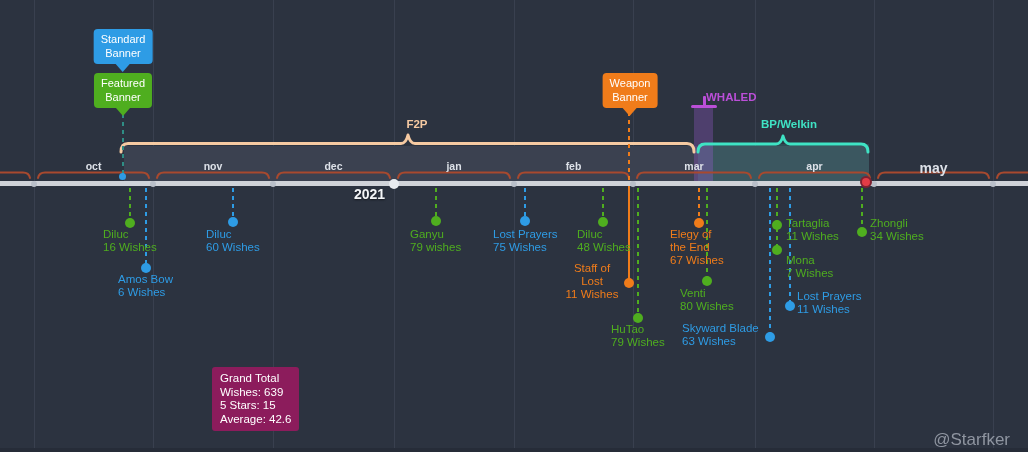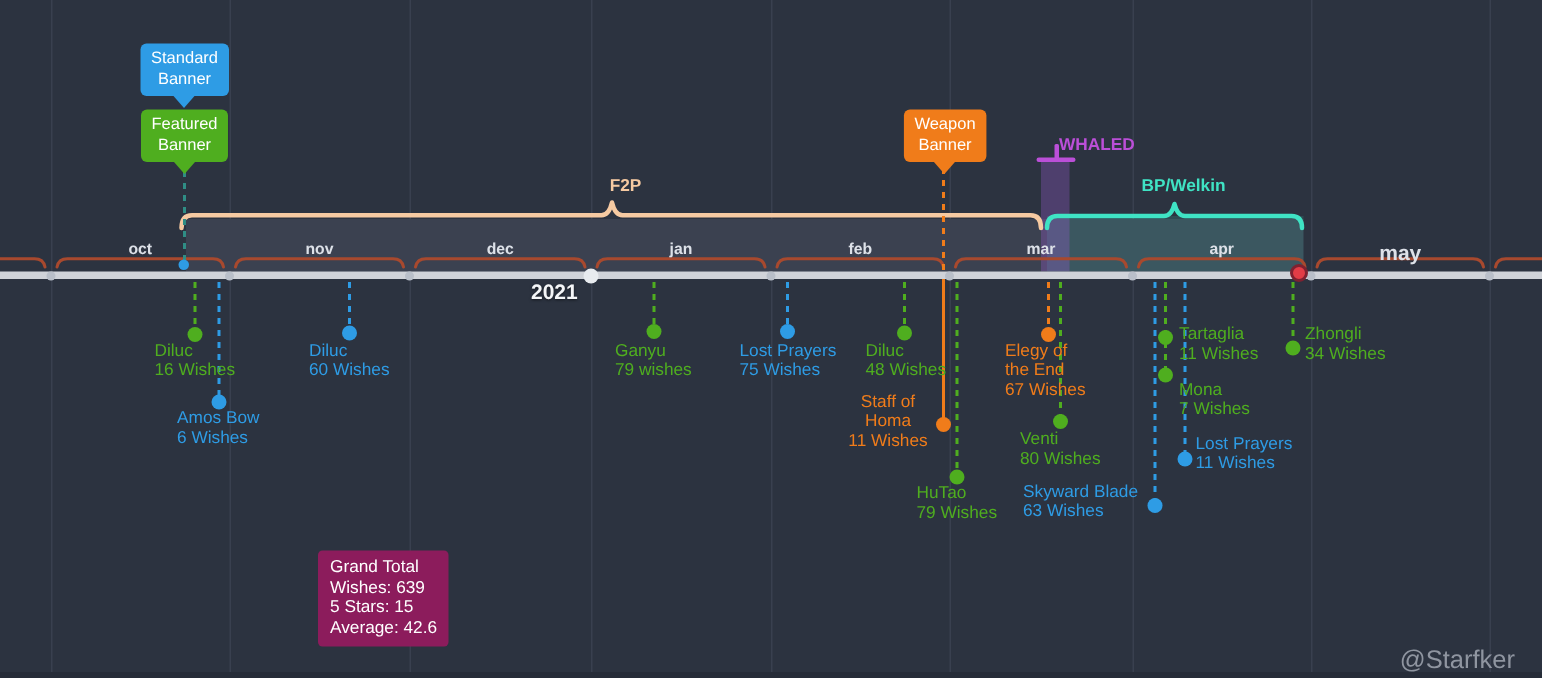--- a/index.html
+++ b/index.html
@@ -128,21 +128,21 @@
       <div style="position: absolute; left: 602px; top: 188px; width: 2px; height: 34px; background: repeating-linear-gradient(rgb(79, 174, 31) 0px, rgb(79, 174, 31) 4px, transparent 4px, transparent 8px); z-index: 4;"></div>
       <div style="position: absolute; left: 598px; top: 217px; width: 10px; height: 10px; border-radius: 50%; background: rgb(79, 174, 31); z-index: 6;"></div>
       <div style="position: absolute; left: 577px; top: 228px; text-align: left; color: rgb(79, 174, 31); font-size: 11.5px; line-height: 13px; white-space: nowrap; z-index: 6;">
         <div>Diluc</div>
         <div>48 Wishes</div>
       </div>
       <div style="position: absolute; left: 628px; top: 188px; width: 2px; height: 95px; background: repeating-linear-gradient(rgb(240, 124, 26) 0px, rgb(240, 124, 26) 4px, transparent 4px, transparent 8px); z-index: 4;"></div>
       <div style="position: absolute; left: 624px; top: 278px; width: 10px; height: 10px; border-radius: 50%; background: rgb(240, 124, 26); z-index: 6;"></div>
       <div style="position: absolute; left: 560px; top: 262px; width: 64px; text-align: center; color: rgb(240, 124, 26); font-size: 11.5px; line-height: 13px; white-space: nowrap; z-index: 6;">
         <div>Staff of</div>
-        <div>Homa</div>
+        <div>Lost</div>
         <div>11 Wishes</div>
       </div>
       <div style="position: absolute; left: 637px; top: 188px; width: 2px; height: 130px; background: repeating-linear-gradient(rgb(79, 174, 31) 0px, rgb(79, 174, 31) 4px, transparent 4px, transparent 8px); z-index: 4;"></div>
       <div style="position: absolute; left: 633px; top: 313px; width: 10px; height: 10px; border-radius: 50%; background: rgb(79, 174, 31); z-index: 6;"></div>
       <div style="position: absolute; left: 611px; top: 323px; text-align: left; color: rgb(79, 174, 31); font-size: 11.5px; line-height: 13px; white-space: nowrap; z-index: 6;">
         <div>HuTao</div>
         <div>79 Wishes</div>
       </div>
       <div style="position: absolute; left: 698px; top: 188px; width: 2px; height: 35px; background: repeating-linear-gradient(rgb(240, 124, 26) 0px, rgb(240, 124, 26) 4px, transparent 4px, transparent 8px); z-index: 4;"></div>
       <div style="position: absolute; left: 694px; top: 218px; width: 10px; height: 10px; border-radius: 50%; background: rgb(240, 124, 26); z-index: 6;"></div>

